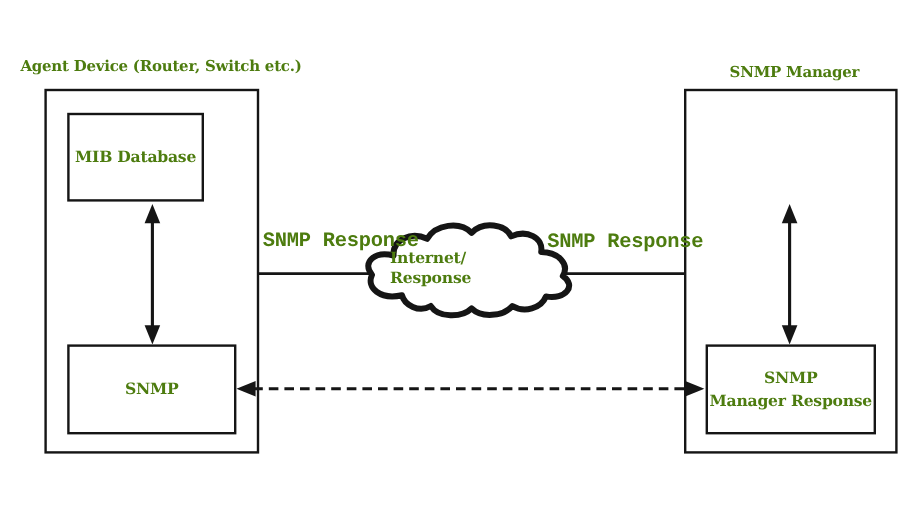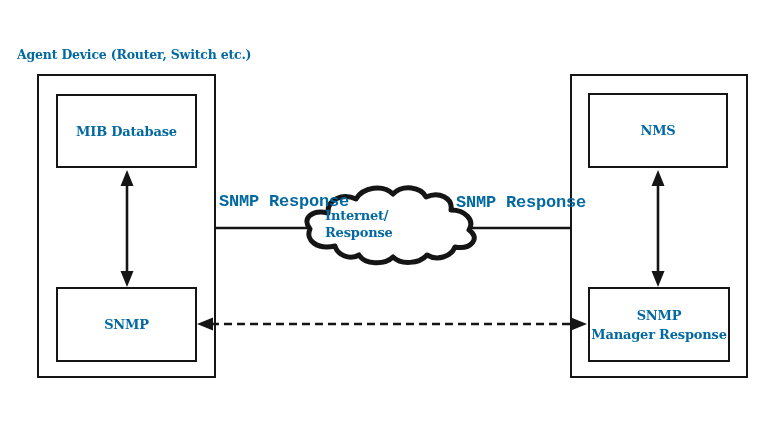--- a/index.html
+++ b/index.html
@@ -1,48 +1,46 @@
 <!DOCTYPE html>
 <html><head>
 <meta charset="utf-8">
 <style>
   html,body{margin:0;padding:0;background:#ffffff;}
   #canvas{position:relative;width:768px;height:427px;background:#ffffff;overflow:hidden;
-          font-family:"DejaVu Serif",serif;font-weight:bold;color:#0369a1;}
+          font-family:"DejaVu Serif",serif;font-weight:bold;color:#4d7c0f;}
   .box{position:absolute;border:2px solid #151515;background:#ffffff;box-sizing:border-box;z-index:1;}
   .inner{z-index:3;display:flex;align-items:center;justify-content:center;text-align:center;}
   .lbl{position:absolute;font-weight:bold;letter-spacing:-0.2px;white-space:nowrap;z-index:4;}
   .title{font-size:12.5px;}
   .boxlbl{font-size:13px;line-height:19px;letter-spacing:-0.2px;}
   .linklbl{font-size:17px;font-family:Liberation Mono, monospace;}
   #overlay{position:absolute;left:0;top:0;width:768px;height:427px;z-index:2;pointer-events:none;}
   #cloud-text{position:absolute;left:325px;top:207px;width:140px;text-align:left;
               font-size:13px;line-height:17px;z-index:4;letter-spacing:-0.2px;}
 </style>
 </head>
 <body>
 
 <div id="canvas">
 
   <div class="lbl title" style="left:17px;top:47px;">Agent Device (Router, Switch etc.)</div>
+  <div class="lbl title" style="left:608px;top:52px;">SNMP Manager</div>
 
   <div class="box" style="left:37px;top:74px;width:179px;height:304px;"></div>
-  <div class="box inner" style="left:56px;top:94px;width:141px;height:74px;">
+  <div class="box inner" style="left:56px;top:94px;width:114px;height:74px;">
     <span class="boxlbl">MIB Database</span>
   </div>
   <div class="box inner" style="left:56px;top:287px;width:141px;height:75px;">
     <span class="boxlbl">
       <span>SNMP</span><br>
     </span>
   </div>
 
   <div class="box" style="left:570px;top:74px;width:178px;height:304px;"></div>
-  <div class="box inner" style="left:588px;top:93px;width:140px;height:75px;">
-    <span class="boxlbl">NMS</span>
-  </div>
   <div class="box inner" style="left:588px;top:287px;width:142px;height:75px;">
     <span class="boxlbl">
       <span>SNMP</span><br>
       <span>Manager Response</span>
     </span>
   </div>
 
   <svg id="overlay" viewBox="0 0 768 427" xmlns="http://www.w3.org/2000/svg">
 
     <g stroke="#151515" fill="#151515">

